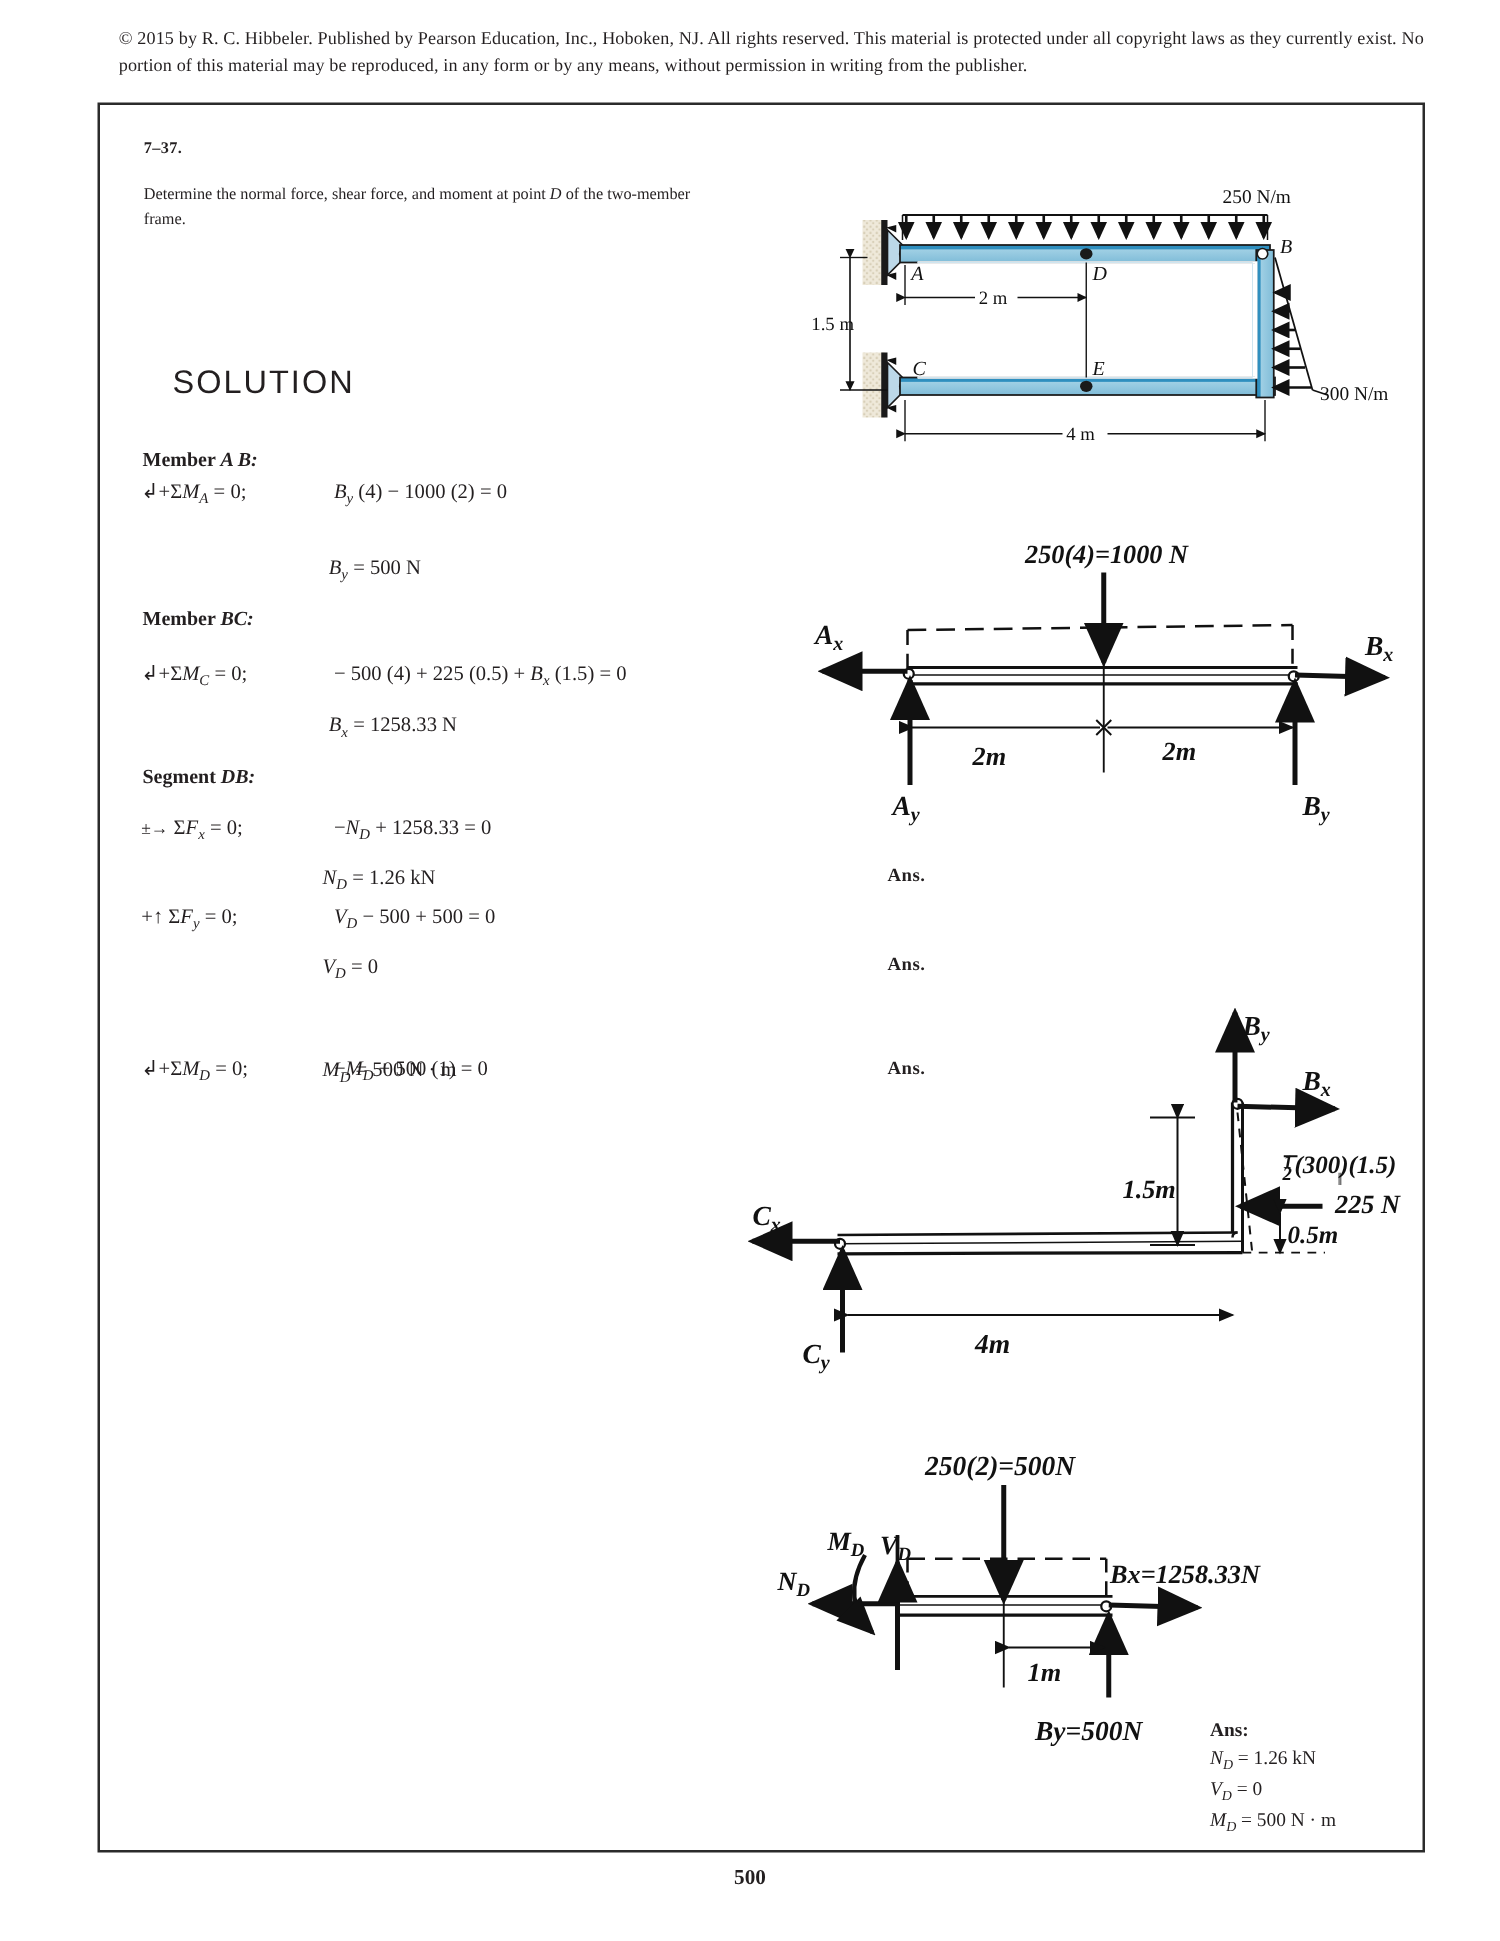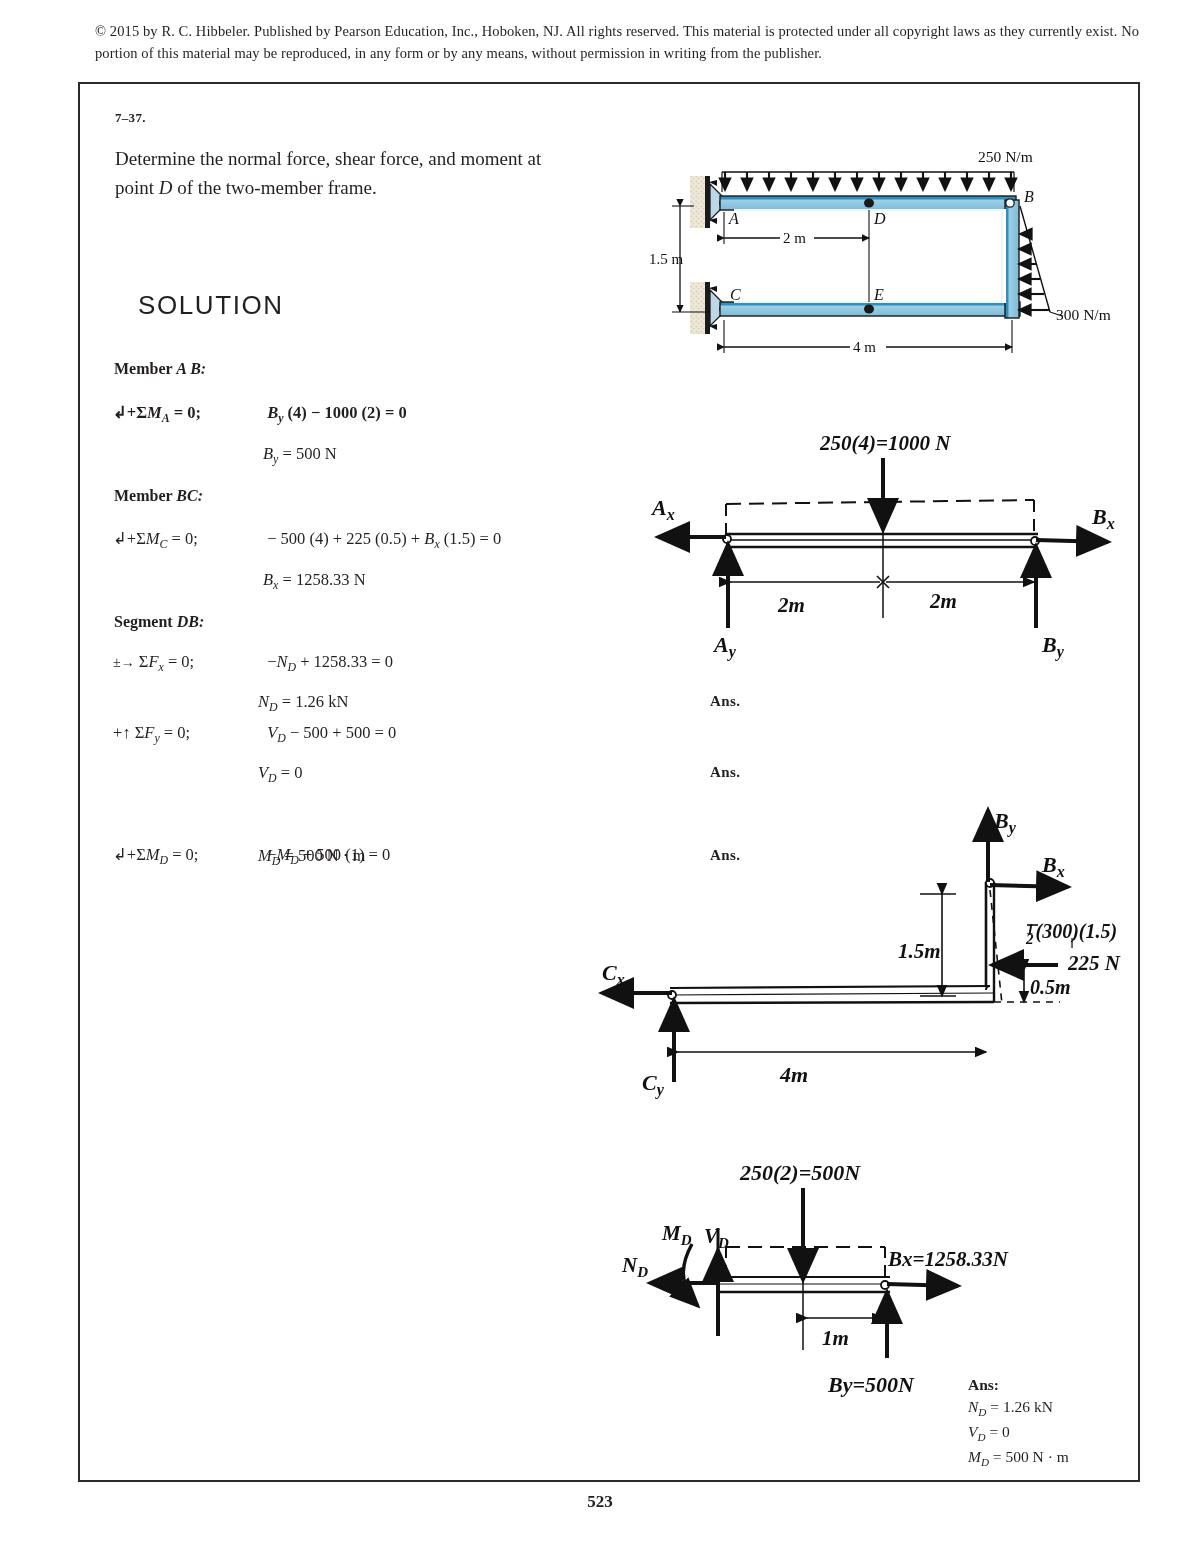--- a/index.html
+++ b/index.html
@@ -15,21 +15,21 @@
   .page-frame{
     position:absolute;left:78px;top:82px;width:1062px;height:1400px;
     border:2.5px solid #2b2b2b;box-sizing:border-box;background:#fff;
   }
   .page-number{
     position:absolute;left:0;top:1492px;width:1200px;text-align:center;
     font-family:"Liberation Serif",serif;font-weight:bold;font-size:17px;color:#231f20;
   }
   
   .prob-num{position:absolute;left:115px;top:110px;font-weight:bold;font-size:13px;letter-spacing:.3px;}
-  .prob-text{position:absolute;left:115px;top:145px;width:440px;font-size:19px;line-height:1.5;}
+  .prob-text{position:absolute;left:115px;top:145px;width:440px;font-size:13px;line-height:1.5;}
   .prob-text i{font-style:italic;}
   .solution-head{
     position:absolute;left:114px;top:290px;font-family:"Liberation Sans",sans-serif;
     font-size:26px;letter-spacing:1.6px;font-weight:400;color:#231f20;margin-left:24px;
   }
   .member-head{position:absolute;font-weight:bold;font-size:16px;font-style:normal;}
   .member-head i{font-style:italic;}
   .eqline{position:absolute;font-size:16.5px;white-space:nowrap;}
   .eqline .lhs{display:inline-block;width:150px;}
   .ans{position:absolute;font-weight:bold;font-size:15px;letter-spacing:.4px;}
@@ -53,21 +53,21 @@
 
 <div class="prob-num">7–37.</div>
 <div class="prob-text">
   <span>Determine the normal force, shear force, and moment</span>
   <span>at point </span><i>D</i><span> of the two-member frame.</span>
 </div>
 
 <div class="solution-head">SOLUTION</div>
 
 <div class="member-head" style="left:114px;top:360px;">Member <i>A B:</i></div>
-<div class="eqline" style="left:113px;top:403px;font-weight:bold;">
+<div class="eqline" style="left:113px;top:383px;">
   <span class="lhs">↲+Σ<i class="v">M</i><sub>A</sub> = 0;</span>
   <span><i class="v">B</i><sub>y</sub> (4) − 1000 (2) = 0</span>
 </div>
 <div class="eqline" style="left:263px;top:444px;">
   <i class="v">B</i><sub>y</sub> = 500 N
 </div>
 
 <div class="member-head" style="left:114px;top:487px;">Member <i>BC:</i></div>
 <div class="eqline" style="left:113px;top:529px;">
   <span class="lhs">↲+Σ<i class="v">M</i><sub>C</sub> = 0;</span>
@@ -376,13 +376,13 @@
 </svg>
 </div>
 
 <div class="ansbox">
   <div class="t">Ans:</div>
   <div><i class="v">N</i><sub>D</sub> = 1.26 kN</div>
   <div><i class="v">V</i><sub>D</sub> = 0</div>
   <div><i class="v">M</i><sub>D</sub> = 500 N · m</div>
 </div>
 
-<div class="page-number">523</div>
+<div class="page-number">500</div>
 
 </body></html>

